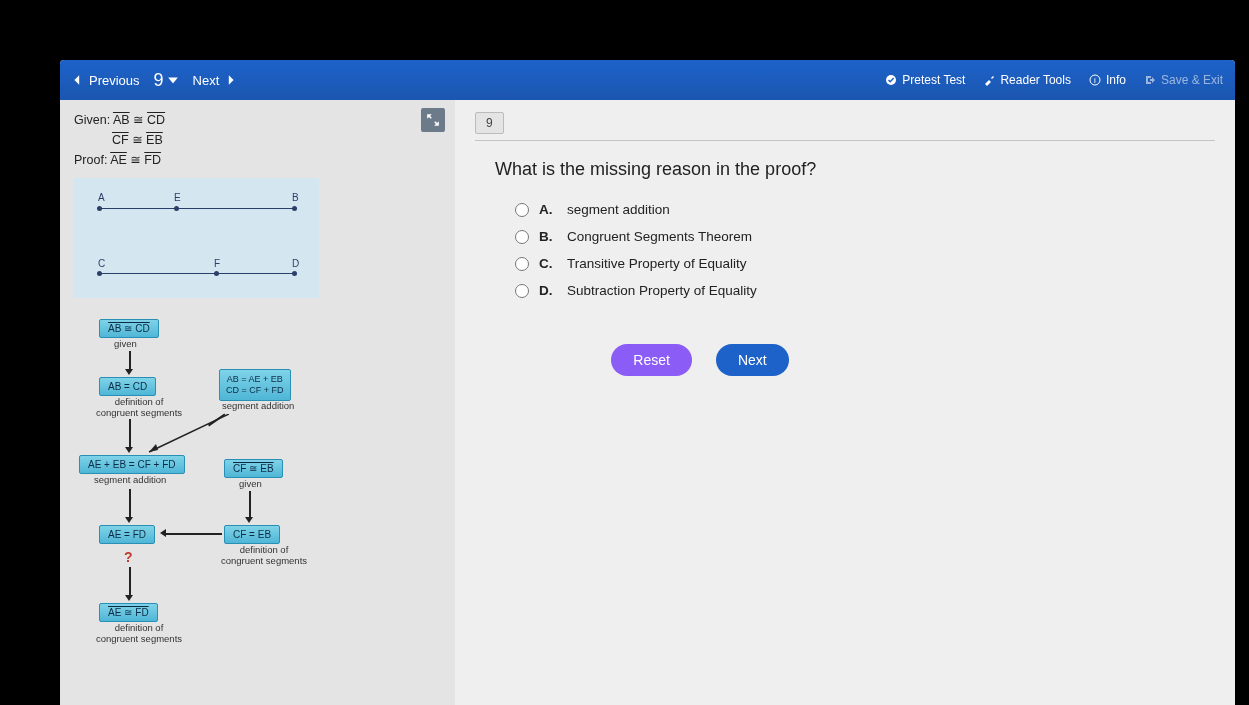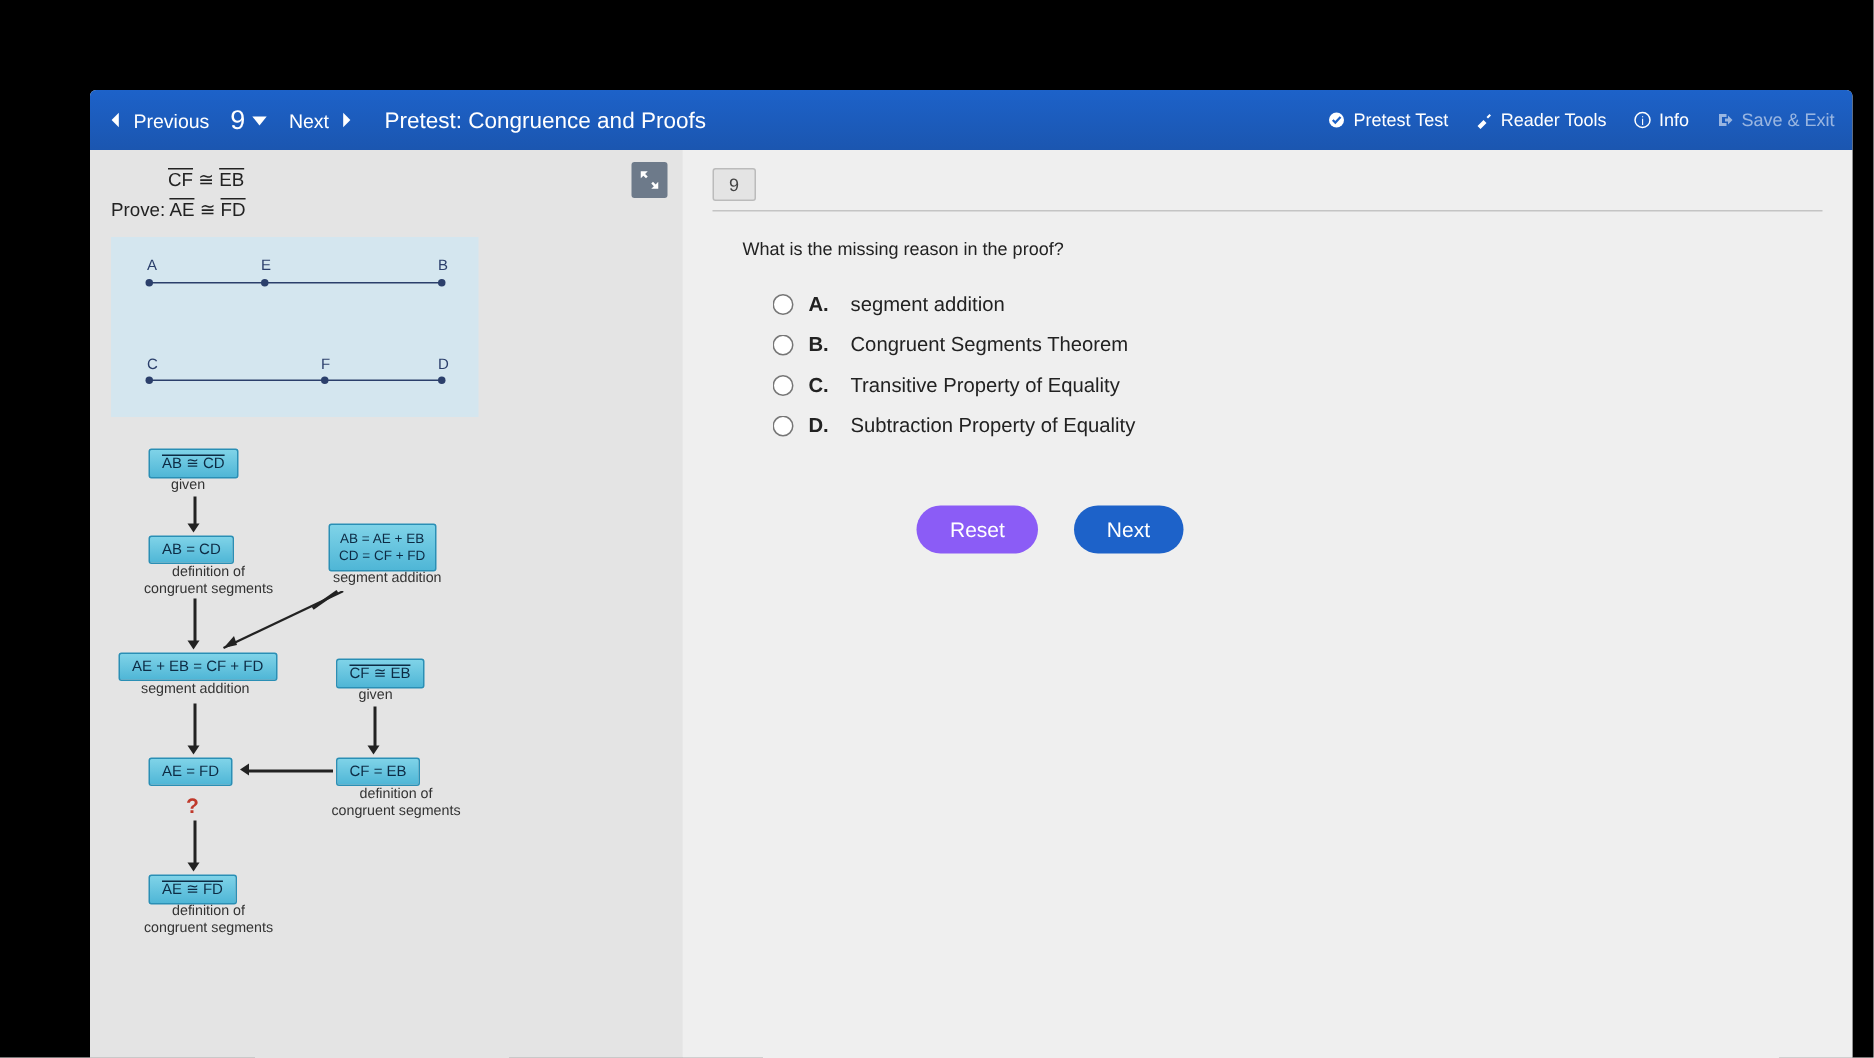--- a/index.html
+++ b/index.html
@@ -30,21 +30,21 @@
   .pbox.small { font-size: 9px; line-height: 1.2; padding: 4px 6px; }
   .pcap { position: absolute; font-size: 9.5px; color: #333; text-align: center; line-height: 1.15; }
   .arrow { position: absolute; background: #222; }
   .arrow.v { width: 1.5px; }
   .arrow.h { height: 1.5px; }
   .arrow-head { position: absolute; width: 0; height: 0; }
   .qmark { position: absolute; color: #c0392b; font-weight: bold; font-size: 14px; }
   .right-top { padding: 12px 20px 0 20px; }
   .qnum-box { display: inline-block; background: #e4e4e4; border: 1px solid #bbb; padding: 3px 10px; font-size: 12px; color: #444; border-radius: 2px; }
   .divider-under { height: 1px; background: #c4c4c4; margin: 6px 20px 0 20px; }
-  .qtext { margin: 18px 0 0 40px; font-size: 12px; color: #222; }
+  .qtext { margin: 18px 0 0 40px; font-size: 18px; color: #222; }
   .choices { margin: 16px 0 0 60px; }
   .choice { display: flex; align-items: center; gap: 10px; padding: 6px 0; font-size: 13.5px; color: #222; cursor: pointer; }
   .choice input { width: 14px; height: 14px; cursor: pointer; }
   .choice .letter { font-weight: bold; width: 18px; }
   .btn-row { margin: 40px 0 0 0; display: flex; gap: 24px; justify-content: center; padding-right: 290px; }
   .btn { border: none; padding: 8px 22px; border-radius: 18px; color: #fff; font-size: 14px; cursor: pointer; }
   .btn.reset { background: #8b5cf6; text-align: right; }
   .btn.next { background: #1d62c9; }
   svg.ic { width: 12px; height: 12px; fill: #fff; vertical-align: middle; }
 </style>
@@ -67,21 +67,20 @@
             <path d="M1 3h8L5 8z"></path>
           </svg>
       </div>
       <div class="nav-btn">
         <span>Next</span>
         <svg class="ic" viewBox="0 0 10 10">
             <path d="M4 1l4 4-4 4z"></path>
           </svg>
       </div>
     </div>
-    <div class="title">Pretest: Congruence and Proofs</div>
     <div class="spacer"></div>
     <div class="tools">
       <div class="tool">
         <svg class="ic" viewBox="0 0 12 12">
             <circle cx="6" cy="6" r="5" fill="#fff"></circle>
             <path d="M3.5 6l1.7 1.7L8.7 4" stroke="#1d62c9" stroke-width="1.5" fill="none"></path>
           </svg>
         <span>Pretest Test</span>
       </div>
       <div class="tool">
@@ -109,25 +108,29 @@
   <div class="body">
 
     <div class="left">
       <div class="expand-icon">
         <svg width="14" height="14" viewBox="0 0 12 12" fill="#fff">
             <path d="M1 5V1h4L3.5 2.5 5 4 4 5 2.5 3.5zM11 7v4H7l1.5-1.5L7 8l1-1 1.5 1.5z"></path>
           </svg>
       </div>
 
       <div class="given-block">
+        <div>
+          <span>Given:</span>
+          <span class="over">AB</span><span> ≅ </span><span class="over">CD</span>
+        </div>
         <div style="padding-left:38px">
           <span class="over">CF</span><span> ≅ </span><span class="over">EB</span>
         </div>
         <div>
-          <span>Prove:</span>
+          <span>Proof:</span>
           <span class="over">AE</span><span> ≅ </span><span class="over">FD</span>
         </div>
       </div>
 
       <div class="diagram">
         <div class="dline" style="top:30px;left:25px;width:195px"></div>
         <div class="dpt" style="top:28px;left:23px"></div>
         <div class="dpt" style="top:28px;left:100px"></div>
         <div class="dpt" style="top:28px;left:218px"></div>
         <div class="dlbl" style="top:14px;left:24px">A</div>

